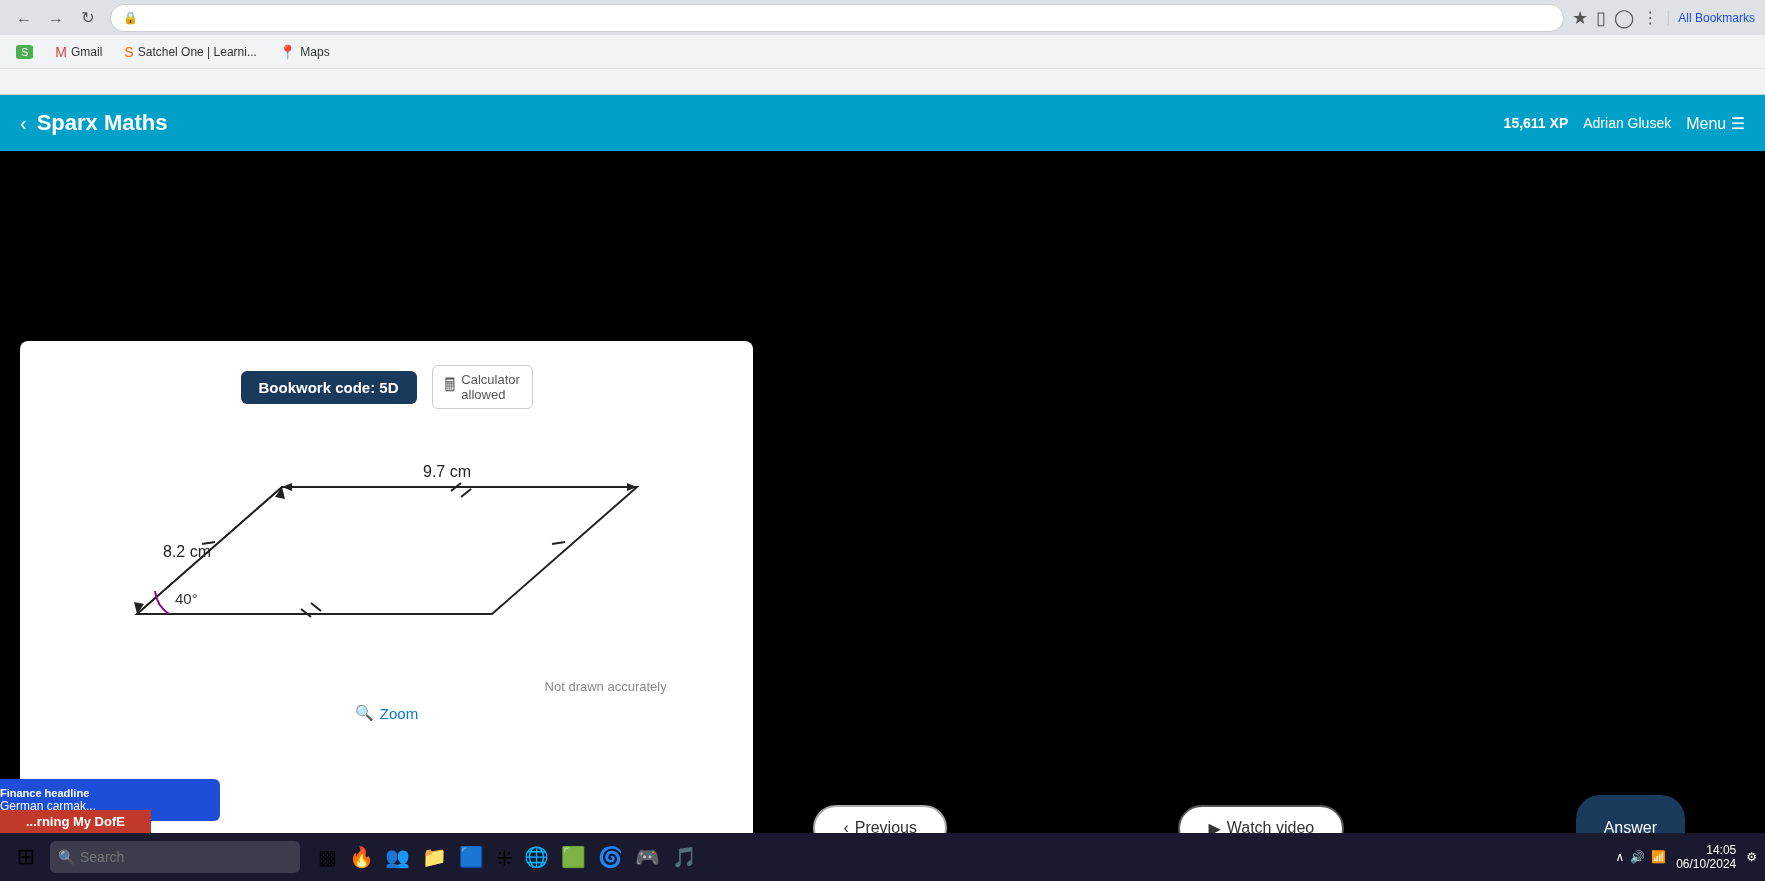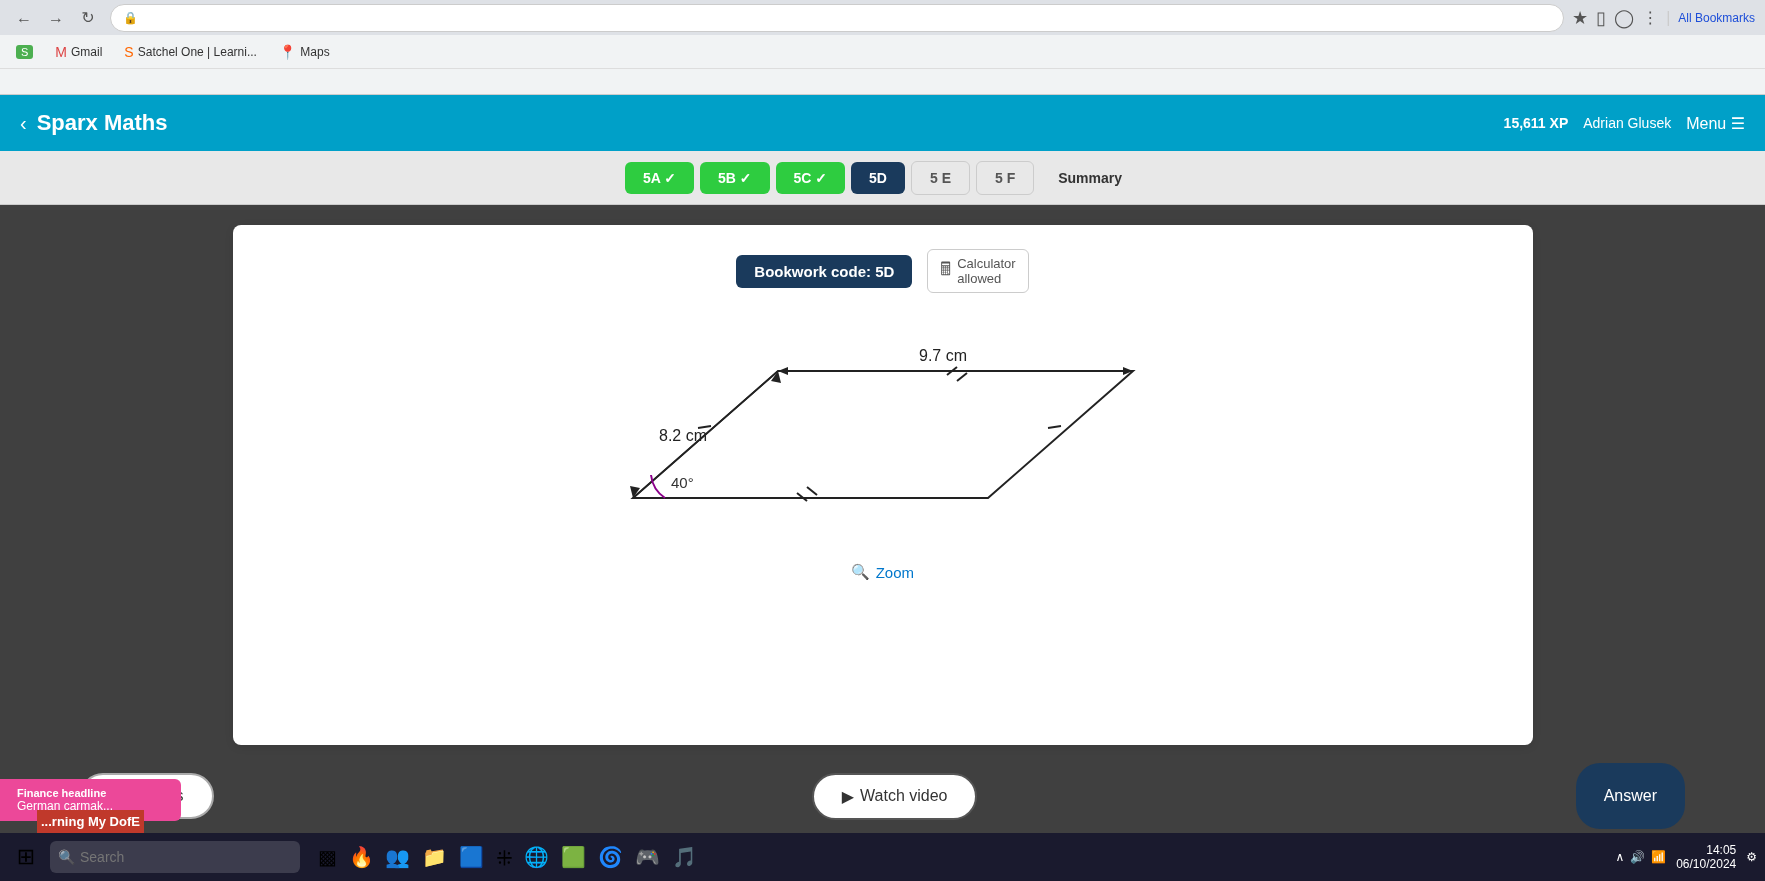--- a/index.html
+++ b/index.html
@@ -87,24 +87,24 @@
       border: none;
     }
     .tab-completed { background: #2ecc40; color: white; }
     .tab-active { background: #1a3a5c; color: white; }
     .tab-inactive { background: transparent; color: #555; border: 1px solid #ccc; }
     .tab-summary { background: transparent; color: #333; font-weight: bold; border: none; }
 
     
     .main-content {
       flex: 1;
-      background: #404040;
-      display: flex;
-      flex-direction: column;
-      align-items: center;
+      background: #000000;
+      display: flex;
+      flex-direction: row;
+      align-items: flex-end;
       padding: 20px;
       position: relative;
     }
     .content-card {
       background: white;
       border-radius: 8px;
       width: 1300px;
       min-height: 520px;
       padding: 24px 30px;
       display: flex;
@@ -247,39 +247,38 @@
     .taskbar-icon { font-size: 20px; cursor: pointer; padding: 4px; }
     .taskbar-right { margin-left: auto; display: flex; align-items: center; gap: 10px; color: white; font-size: 12px; }
     .taskbar-time { text-align: right; }
     .taskbar-sys-icons { display: flex; gap: 6px; align-items: center; }
 
     
     .side-notification {
       position: fixed;
       bottom: 60px;
       left: 0;
-      background: #ec4899;
+      background: #1d4ed8;
       color: white;
-      padding: 8px 17px;
+      padding: 8px 0;
       font-size: 12px;
       border-radius: 0 6px 6px 0;
-      width: 181px;
+      width: 220px;
     }
     .side-notification-title { font-weight: bold; font-size: 11px; }
 
     .corner-img {
       position: fixed;
       bottom: 48px;
       left: 0;
       background: #c0392b;
       color: white;
-      padding: 4px 4px;
+      padding: 4px 26px;
       font-size: 13px;
       font-weight: bold;
-      margin-left: 37px;
     }
 
     
     .diagram-svg { overflow: visible; }
   </style>
 </head>
 <body>
 
 <div class="browser-chrome">
   <div class="browser-titlebar">
@@ -328,29 +327,20 @@
     </div>
     <div class="header-right">
       <span class="xp-badge">15,611 XP</span>
       <span>Adrian Glusek</span>
       <button class="menu-btn">
         <span>Menu</span> ☰
       </button>
     </div>
   </div>
 
-  <div class="tab-bar">
-    <button class="tab tab-completed">5A ✓</button>
-    <button class="tab tab-completed">5B ✓</button>
-    <button class="tab tab-completed">5C ✓</button>
-    <button class="tab tab-active">5D</button>
-    <button class="tab tab-inactive">5 E</button>
-    <button class="tab tab-inactive">5 F</button>
-    <button class="tab tab-summary">Summary</button>
-  </div>
 
   <div class="main-content">
     <div class="content-card">
 
       <div class="bookwork-row">
         <div class="bookwork-badge">Bookwork code: 5D</div>
         <div class="calculator-badge">
           <span style="font-size:18px;">🖩</span>
           <span style="white-space:pre-line;">Calculator
 allowed</span>
@@ -383,20 +373,21 @@
 
           <line x1="30" y1="175" x2="175" y2="48" stroke="#222" stroke-width="1.5"></line>
           <polygon points="175,48 168,58 178,60" fill="#222"></polygon>
           <polygon points="30,175 37,165 27,163" fill="#222"></polygon>
 
           <path d="M 62,175 A 32,32 0 0 1 48,152" fill="none" stroke="#8B008B" stroke-width="2"></path>
           <text x="68" y="165" font-size="15" fill="#333">40°</text>
         </svg>
       </div>
 
+      <p class="not-drawn">Not drawn accurately</p>
 
       <button class="zoom-btn">
         <span>🔍</span>
         <span>Zoom</span>
       </button>
 
     </div>
 
     <div class="action-bar">
       <button class="btn-previous">

